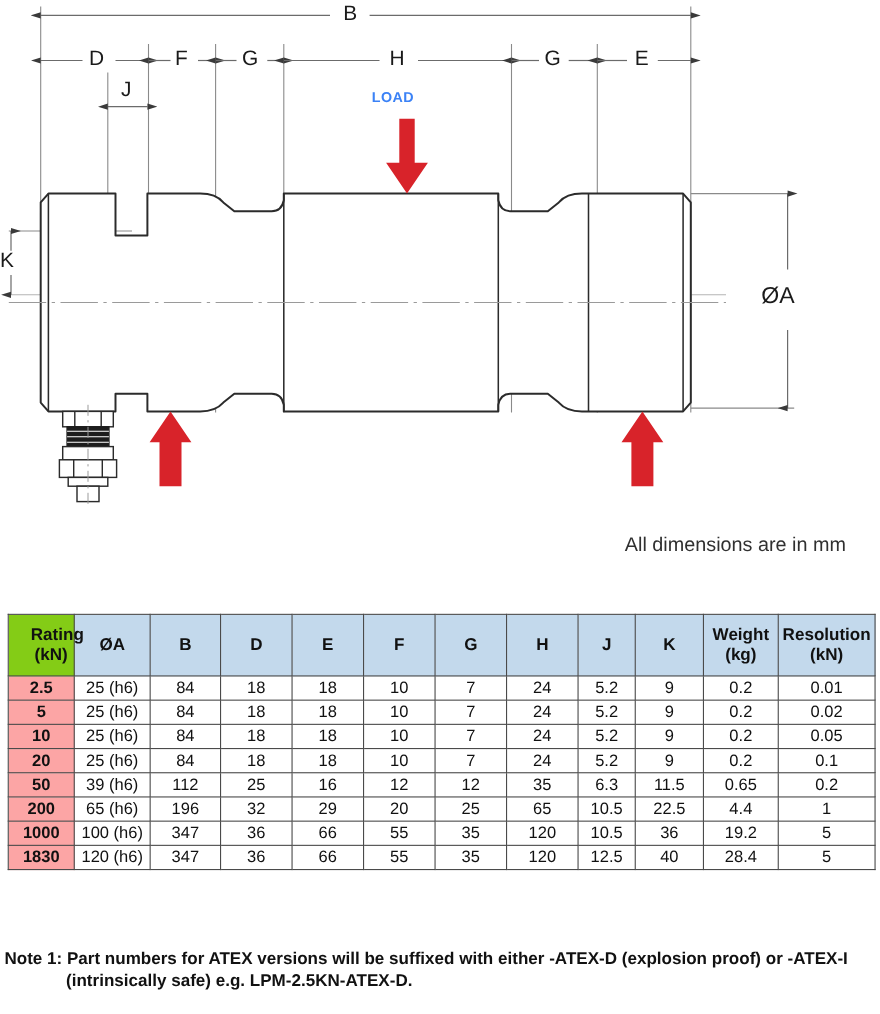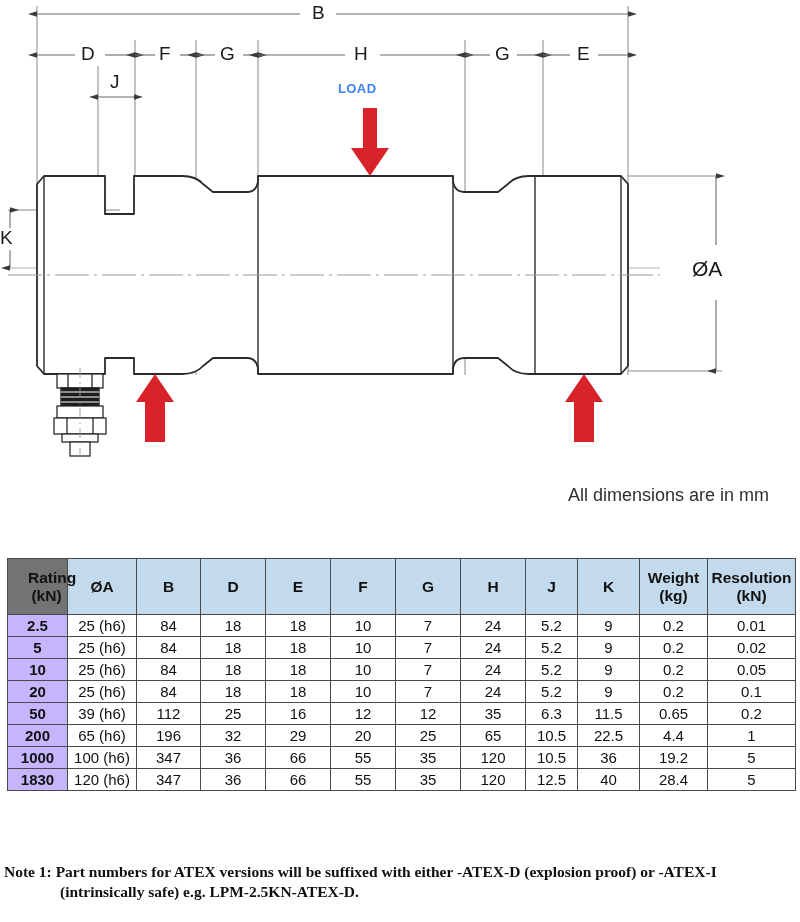--- a/index.html
+++ b/index.html
@@ -61,31 +61,31 @@
   }
   #spec-table thead th {
     background: #c3d9ec;
     font-weight: bold;
     font-size: 15.5px;
     height: 56px;
     line-height: 1.12;
   }
   #spec-table tbody td { height: 22px; background:#ffffff; }
   #spec-table tbody td.rating {
-    background: #c4b5fd;
+    background: #fca5a5;
     font-weight: bold;
   }
-  #spec-table thead th.rating { background:#737373;padding-left:20px; }
+  #spec-table thead th.rating { background:#84cc16;padding-left:20px; }
 
   
   #notes {
     position: absolute;
     left: 4px; top: 862px;
     width: 796px;
-    font-family: Liberation Serif, serif;
+    font-family: Liberation Sans, sans-serif;
     font-size: 15.5px;
     font-weight: bold;
     color: #111;
     line-height: 1.28;
   }
   #notes .note-line { white-space: nowrap; }
   #notes .indent { padding-left: 56px; }
 </style>
 </head>
 <body>

